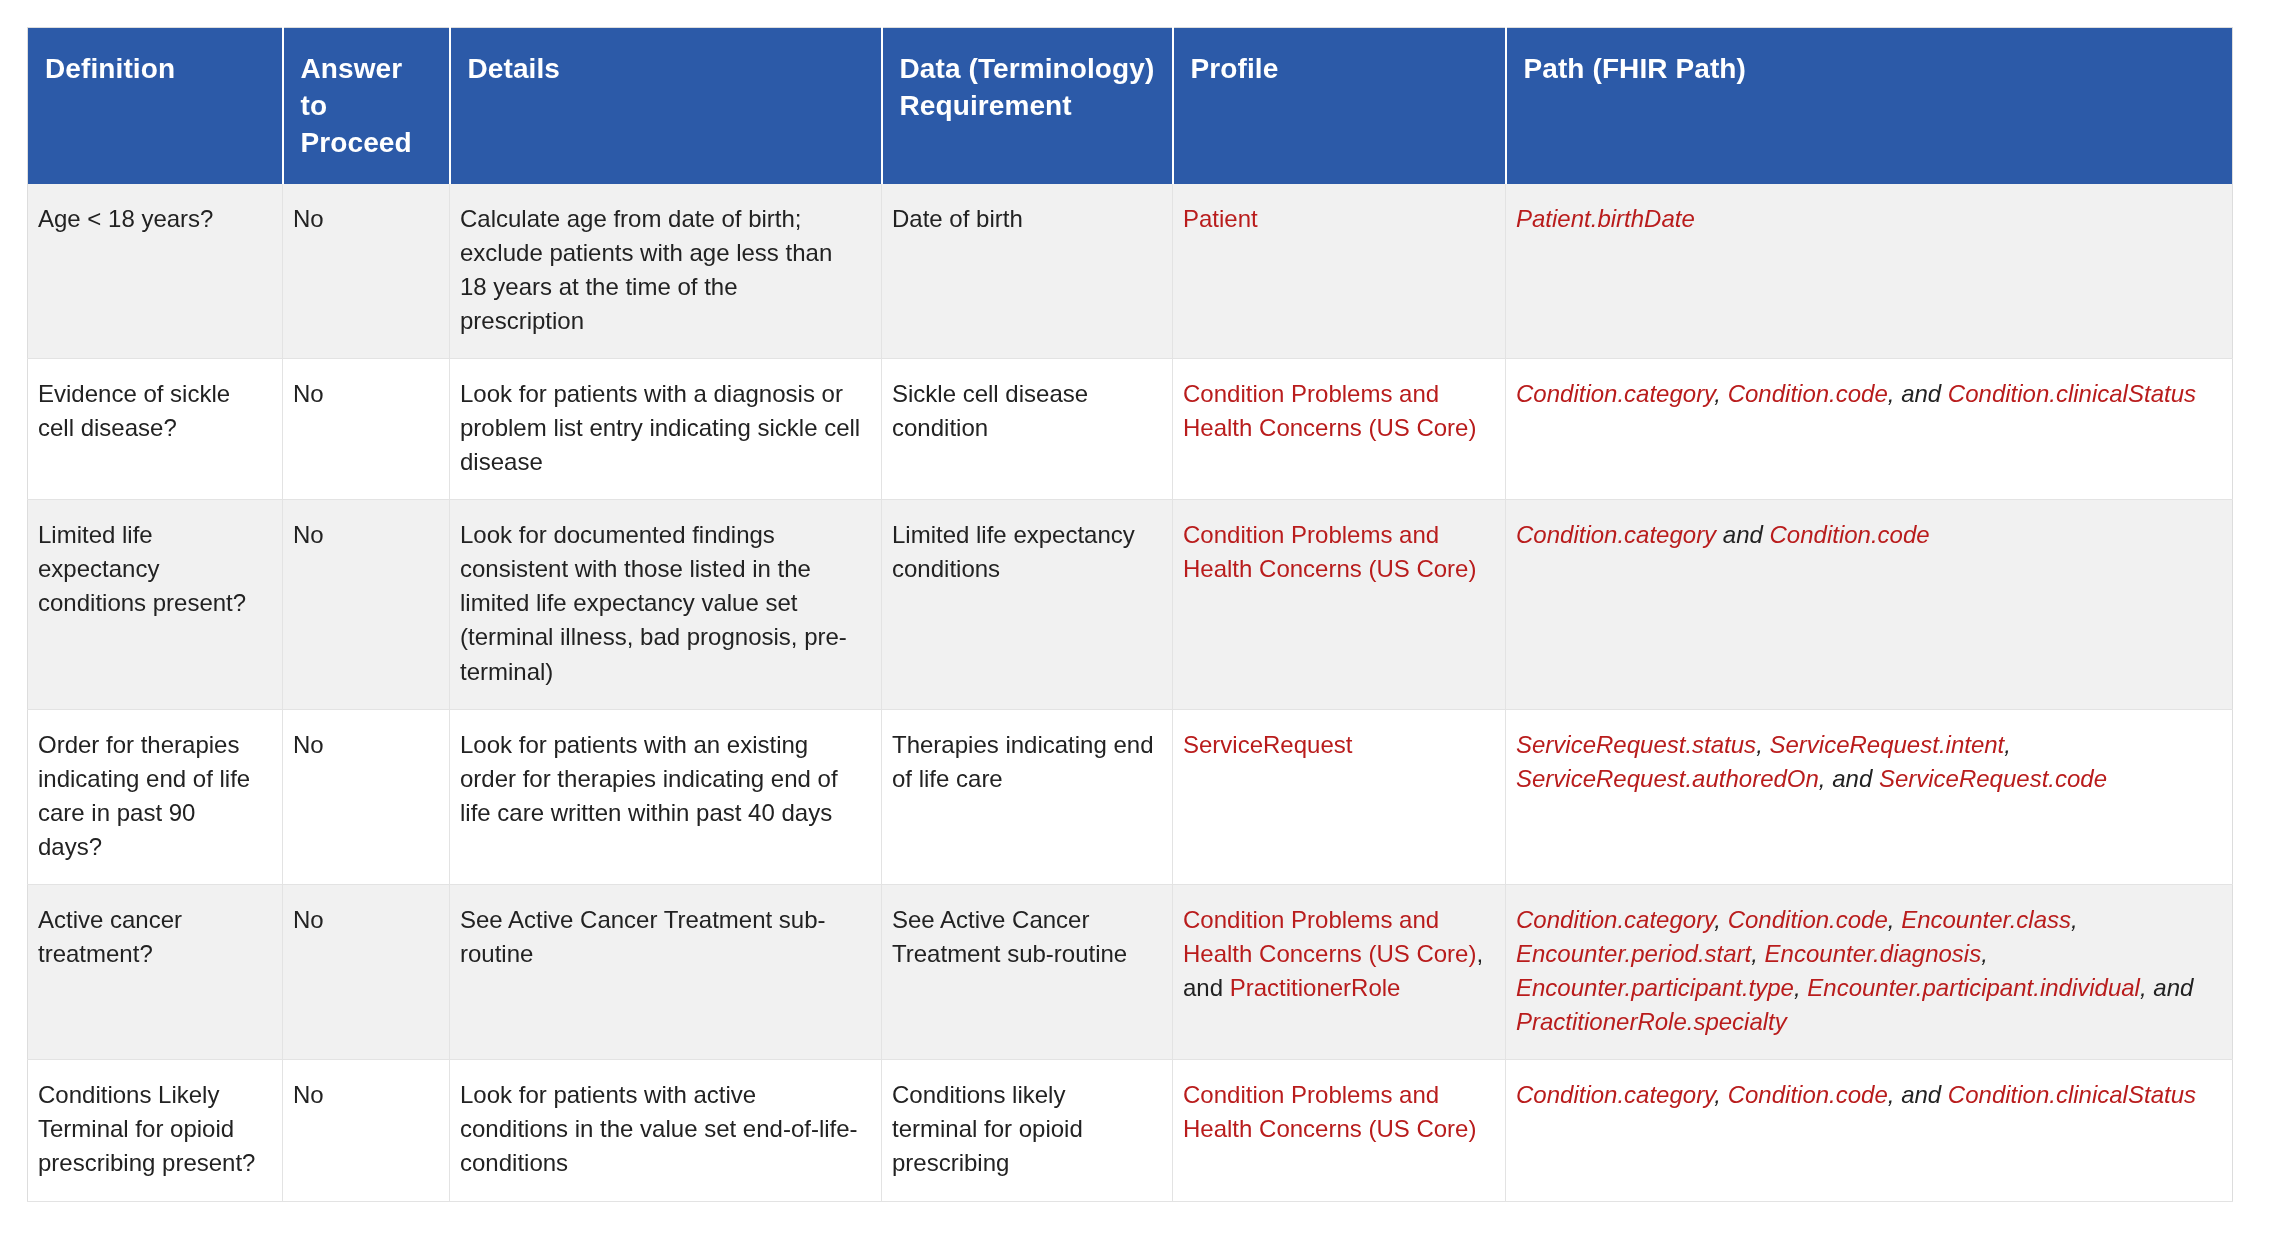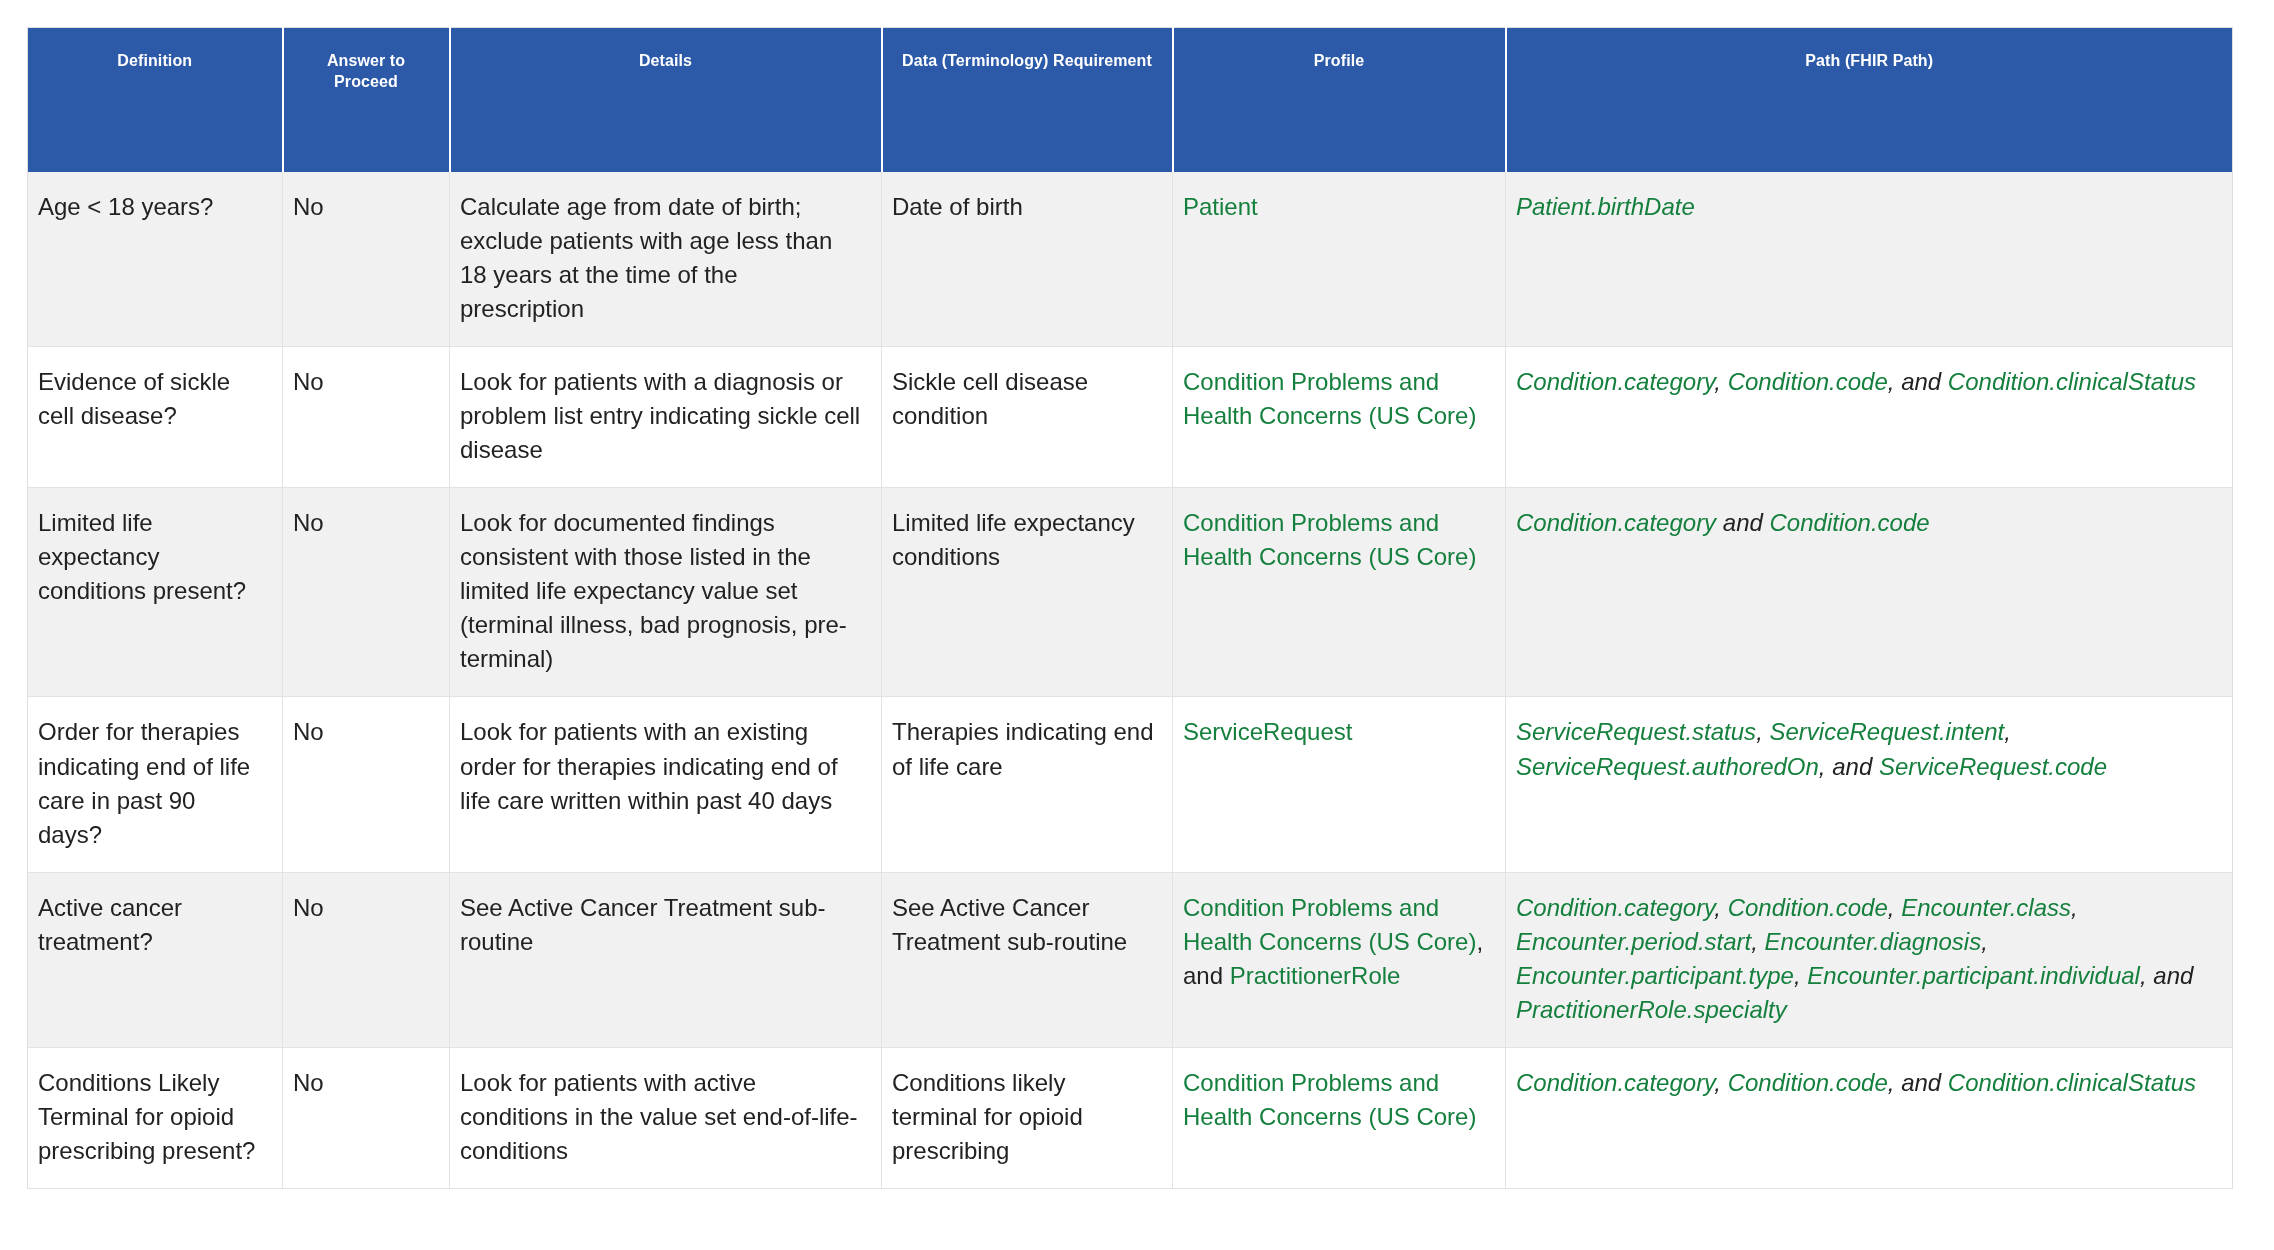--- a/index.html
+++ b/index.html
@@ -30,25 +30,25 @@
   table.req-table col.c0 { width: 255px; }
   table.req-table col.c1 { width: 167px; }
   table.req-table col.c2 { width: 432px; }
   table.req-table col.c3 { width: 291px; }
   table.req-table col.c4 { width: 333px; }
   table.req-table col.c5 { width: 727px; }
 
   thead th {
     background: #2c5aa8;
     color: #ffffff;
-    font-size: 16px;
+    font-size: 28px;
     font-weight: bold;
-    text-align: center;
+    text-align: left;
     vertical-align: top;
-    padding: 22px 17px 38px 17px;
+    padding: 22px 17px 22px 17px;
     border-right: 2px solid #ffffff;
     line-height: 1.33;
     letter-spacing: 0.1px;
   }
   thead th:last-child { border-right: none; }
   thead tr { height: 144px; }
 
   tbody td {
     font-size: 24px;
     color: #222222;
@@ -57,21 +57,21 @@
     border-right: 1px solid #e3e3e3;
     border-bottom: 1px solid #e3e3e3;
     line-height: 1.42;
     word-wrap: break-word;
     overflow-wrap: break-word;
   }
   tbody td:last-child { border-right: none; font-style: italic; }
   tbody tr.alt td { background: #f1f1f1; }
   tbody tr.plain td { background: #ffffff; }
 
-  .lnk { color: #15803d; }
+  .lnk { color: #b91c1c; }
   .it { }
 </style>
 </head>
 <body>
 
 <div class="page">
   <table class="req-table">
     <colgroup>
       <col class="c0">
         <col class="c1">

